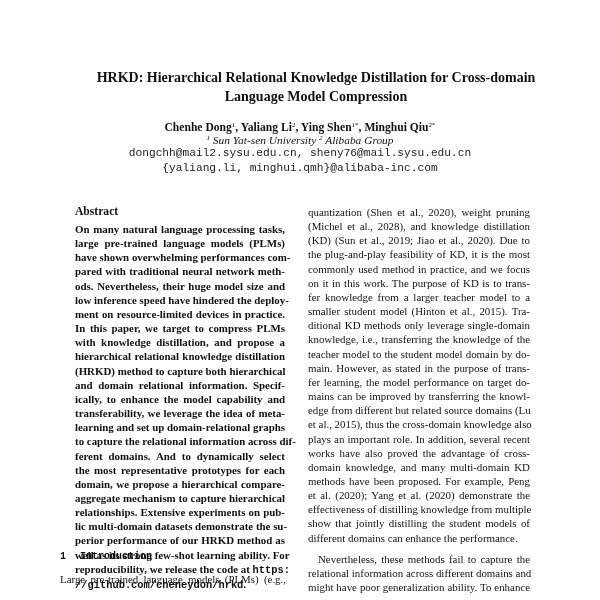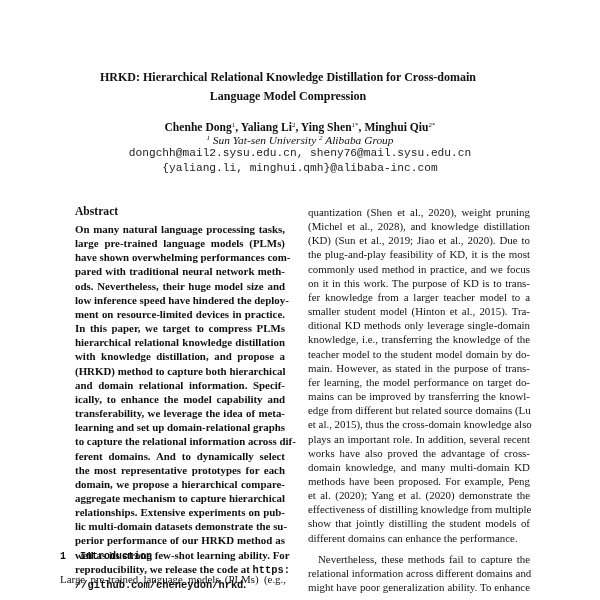--- a/index.html
+++ b/index.html
@@ -1,17 +1,17 @@
 <!DOCTYPE html>
 <html><head>
 <meta charset="utf-8">
 <style>
   html, body { margin: 0; padding: 0; background: #ffffff; }
   body { width: 600px; height: 600px; overflow: hidden; position: relative; color: #111; font-family: "Liberation Serif", serif; }
-  .title { position: absolute; top: 68px; left: 28px; width: 520px; text-align: center; font-weight: bold; font-size: 12px; line-height: 19px; }
+  .title { position: absolute; top: 68px; left: 56px; width: 520px; text-align: center; font-weight: bold; font-size: 14px; line-height: 19px; }
   .authors { position: absolute; top: 118px; left: 40px; width: 520px; text-align: center; font-weight: bold; font-size: 11.6px; line-height: 14px; }
   .authors sup { font-size: 7px; font-weight: normal; vertical-align: 4px; }
   .affil { position: absolute; top: 131px; left: 40px; width: 520px; text-align: center; font-size: 11.4px; line-height: 14px; font-style: italic; }
   .affil sup { font-size: 7px; vertical-align: 4px; }
   .emails { position: absolute; top: 146px; left: 40px; width: 520px; text-align: center; font-family: "Liberation Mono", monospace; font-size: 11.2px; line-height: 14.5px; color: #222; }
   .abstract-head { position: absolute; top: 205px; left: 75px; width: 210px; text-align: left; font-weight: bold; font-size: 11.6px; }
   .col { position: absolute; font-size: 10.9px; line-height: 14.15px; text-align: justify; }
   .col .ln { display: block; white-space: nowrap; text-align-last: justify; }
   .col .ln.last { text-align-last: left; }
   .abs { top: 222px; left: 75px; width: 210px; font-weight: bold; }
@@ -56,22 +56,22 @@
 
   <div class="col abs">
     <span class="ln">On many natural language processing tasks,</span>
     <span class="ln">large pre-trained language models (PLMs)</span>
     <span class="ln">have shown overwhelming performances com-</span>
     <span class="ln">pared with traditional neural network meth-</span>
     <span class="ln">ods. Nevertheless, their huge model size and</span>
     <span class="ln">low inference speed have hindered the deploy-</span>
     <span class="ln">ment on resource-limited devices in practice.</span>
     <span class="ln">In this paper, we target to compress PLMs</span>
+    <span class="ln">with knowledge distillation, and propose a</span>
     <span class="ln">hierarchical relational knowledge distillation</span>
-    <span class="ln">with knowledge distillation, and propose a</span>
     <span class="ln">(HRKD) method to capture both hierarchical</span>
     <span class="ln">and domain relational information. Specif-</span>
     <span class="ln">ically, to enhance the model capability and</span>
     <span class="ln">transferability, we leverage the idea of meta-</span>
     <span class="ln">learning and set up domain-relational graphs</span>
     <span class="ln">to capture the relational information across dif-</span>
     <span class="ln">ferent domains. And to dynamically select</span>
     <span class="ln">the most representative prototypes for each</span>
     <span class="ln">domain, we propose a hierarchical compare-</span>
     <span class="ln">aggregate mechanism to capture hierarchical</span>

